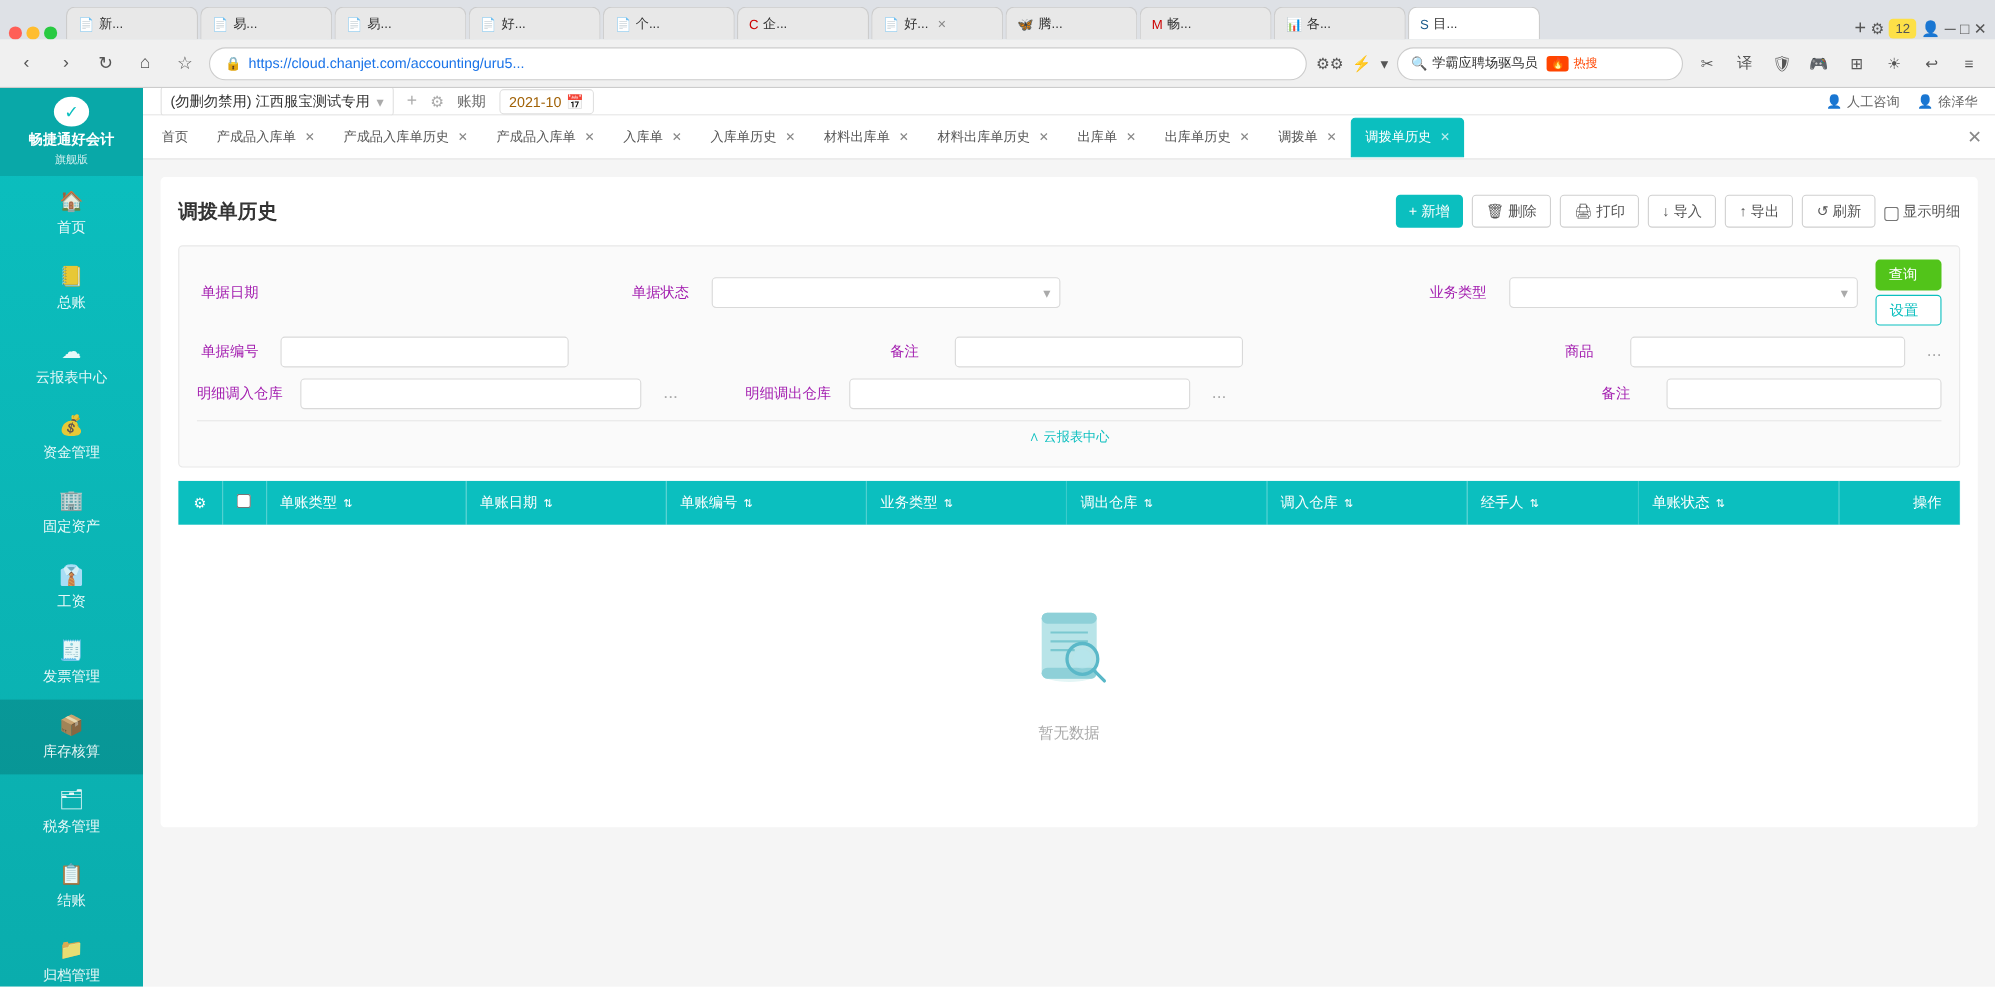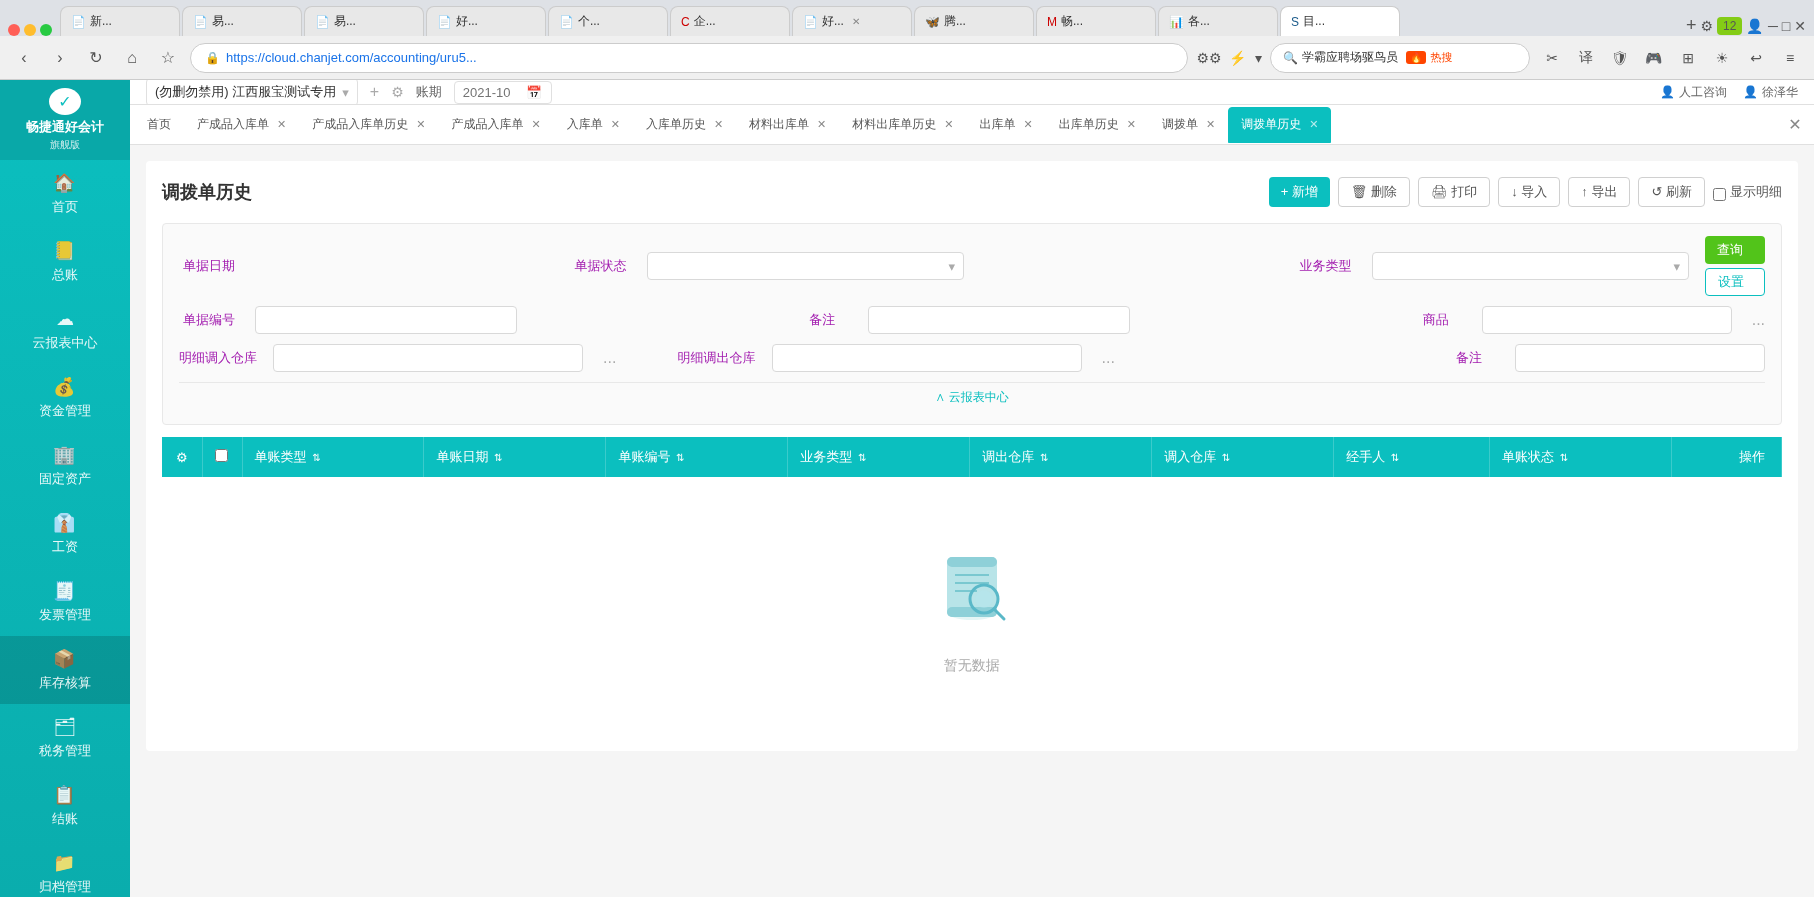--- a/index.html
+++ b/index.html
@@ -64,21 +64,21 @@
       align-items: center; cursor: pointer; color: rgba(255,255,255,0.9);
       font-size: 13px; gap: 4px; transition: background 0.2s;
     }
     .sidebar-item .icon { font-size: 18px; }
     .company-selector {
       display: flex; align-items: center; gap: 6px; font-size: 13px; color: #333;
       border: 1px solid #e0e0e0; border-radius: 4px; padding: 4px 8px; cursor: pointer;
     }
     .period-label { font-size: 13px; color: #666; }
     .period-value {
-      display: flex; align-items: center; gap: 16px; font-size: 13px; color: #737373;
+      display: flex; align-items: center; gap: 4px; font-size: 13px; color: #a16207;
       border: 1px solid #e0e0e0; border-radius: 4px; padding: 3px 8px; cursor: pointer;
     }
     .header-action-btn { font-size: 12px; color: #666; cursor: pointer; display: flex; align-items: center; gap: 4px; }
 
     
     .tab-bar {
       height: 40px; background: #fff; display: flex; align-items: center;
       border-bottom: 1px solid #e0e0e0; padding: 0 4px; overflow-x: auto;
       white-space: nowrap;
     }
@@ -225,21 +225,21 @@
         <span style="font-size:12px;">各...</span>
       </div>
       <div class="browser-tab" style="background:#fff;">
         <span style="color:#1a5a8a; font-size:12px;">S</span>
         <span style="font-size:12px;">目...</span>
       </div>
     </div>
     <div style="display:flex; align-items:center; gap:4px; padding: 0 8px;">
       <button style="border:none;background:transparent;font-size:18px;cursor:pointer;color:#555;">+</button>
       <span style="cursor:pointer; font-size:14px; color:#555;">⚙</span>
-      <span style="background:#84cc16; border-radius:4px; padding:2px 6px; font-size:12px; color:#555;">12</span>
+      <span style="background:#fde047; border-radius:4px; padding:2px 6px; font-size:12px; color:#555;">12</span>
       <span style="cursor:pointer; font-size:14px; color:#555;">👤</span>
       <span style="cursor:pointer; font-size:14px; color:#555;">─</span>
       <span style="cursor:pointer; font-size:14px; color:#555;">□</span>
       <span style="cursor:pointer; font-size:14px; color:#555;">✕</span>
     </div>
   </div>
 
   <div class="browser-toolbar">
     <button class="nav-btn">‹</button>
     <button class="nav-btn">›</button>

